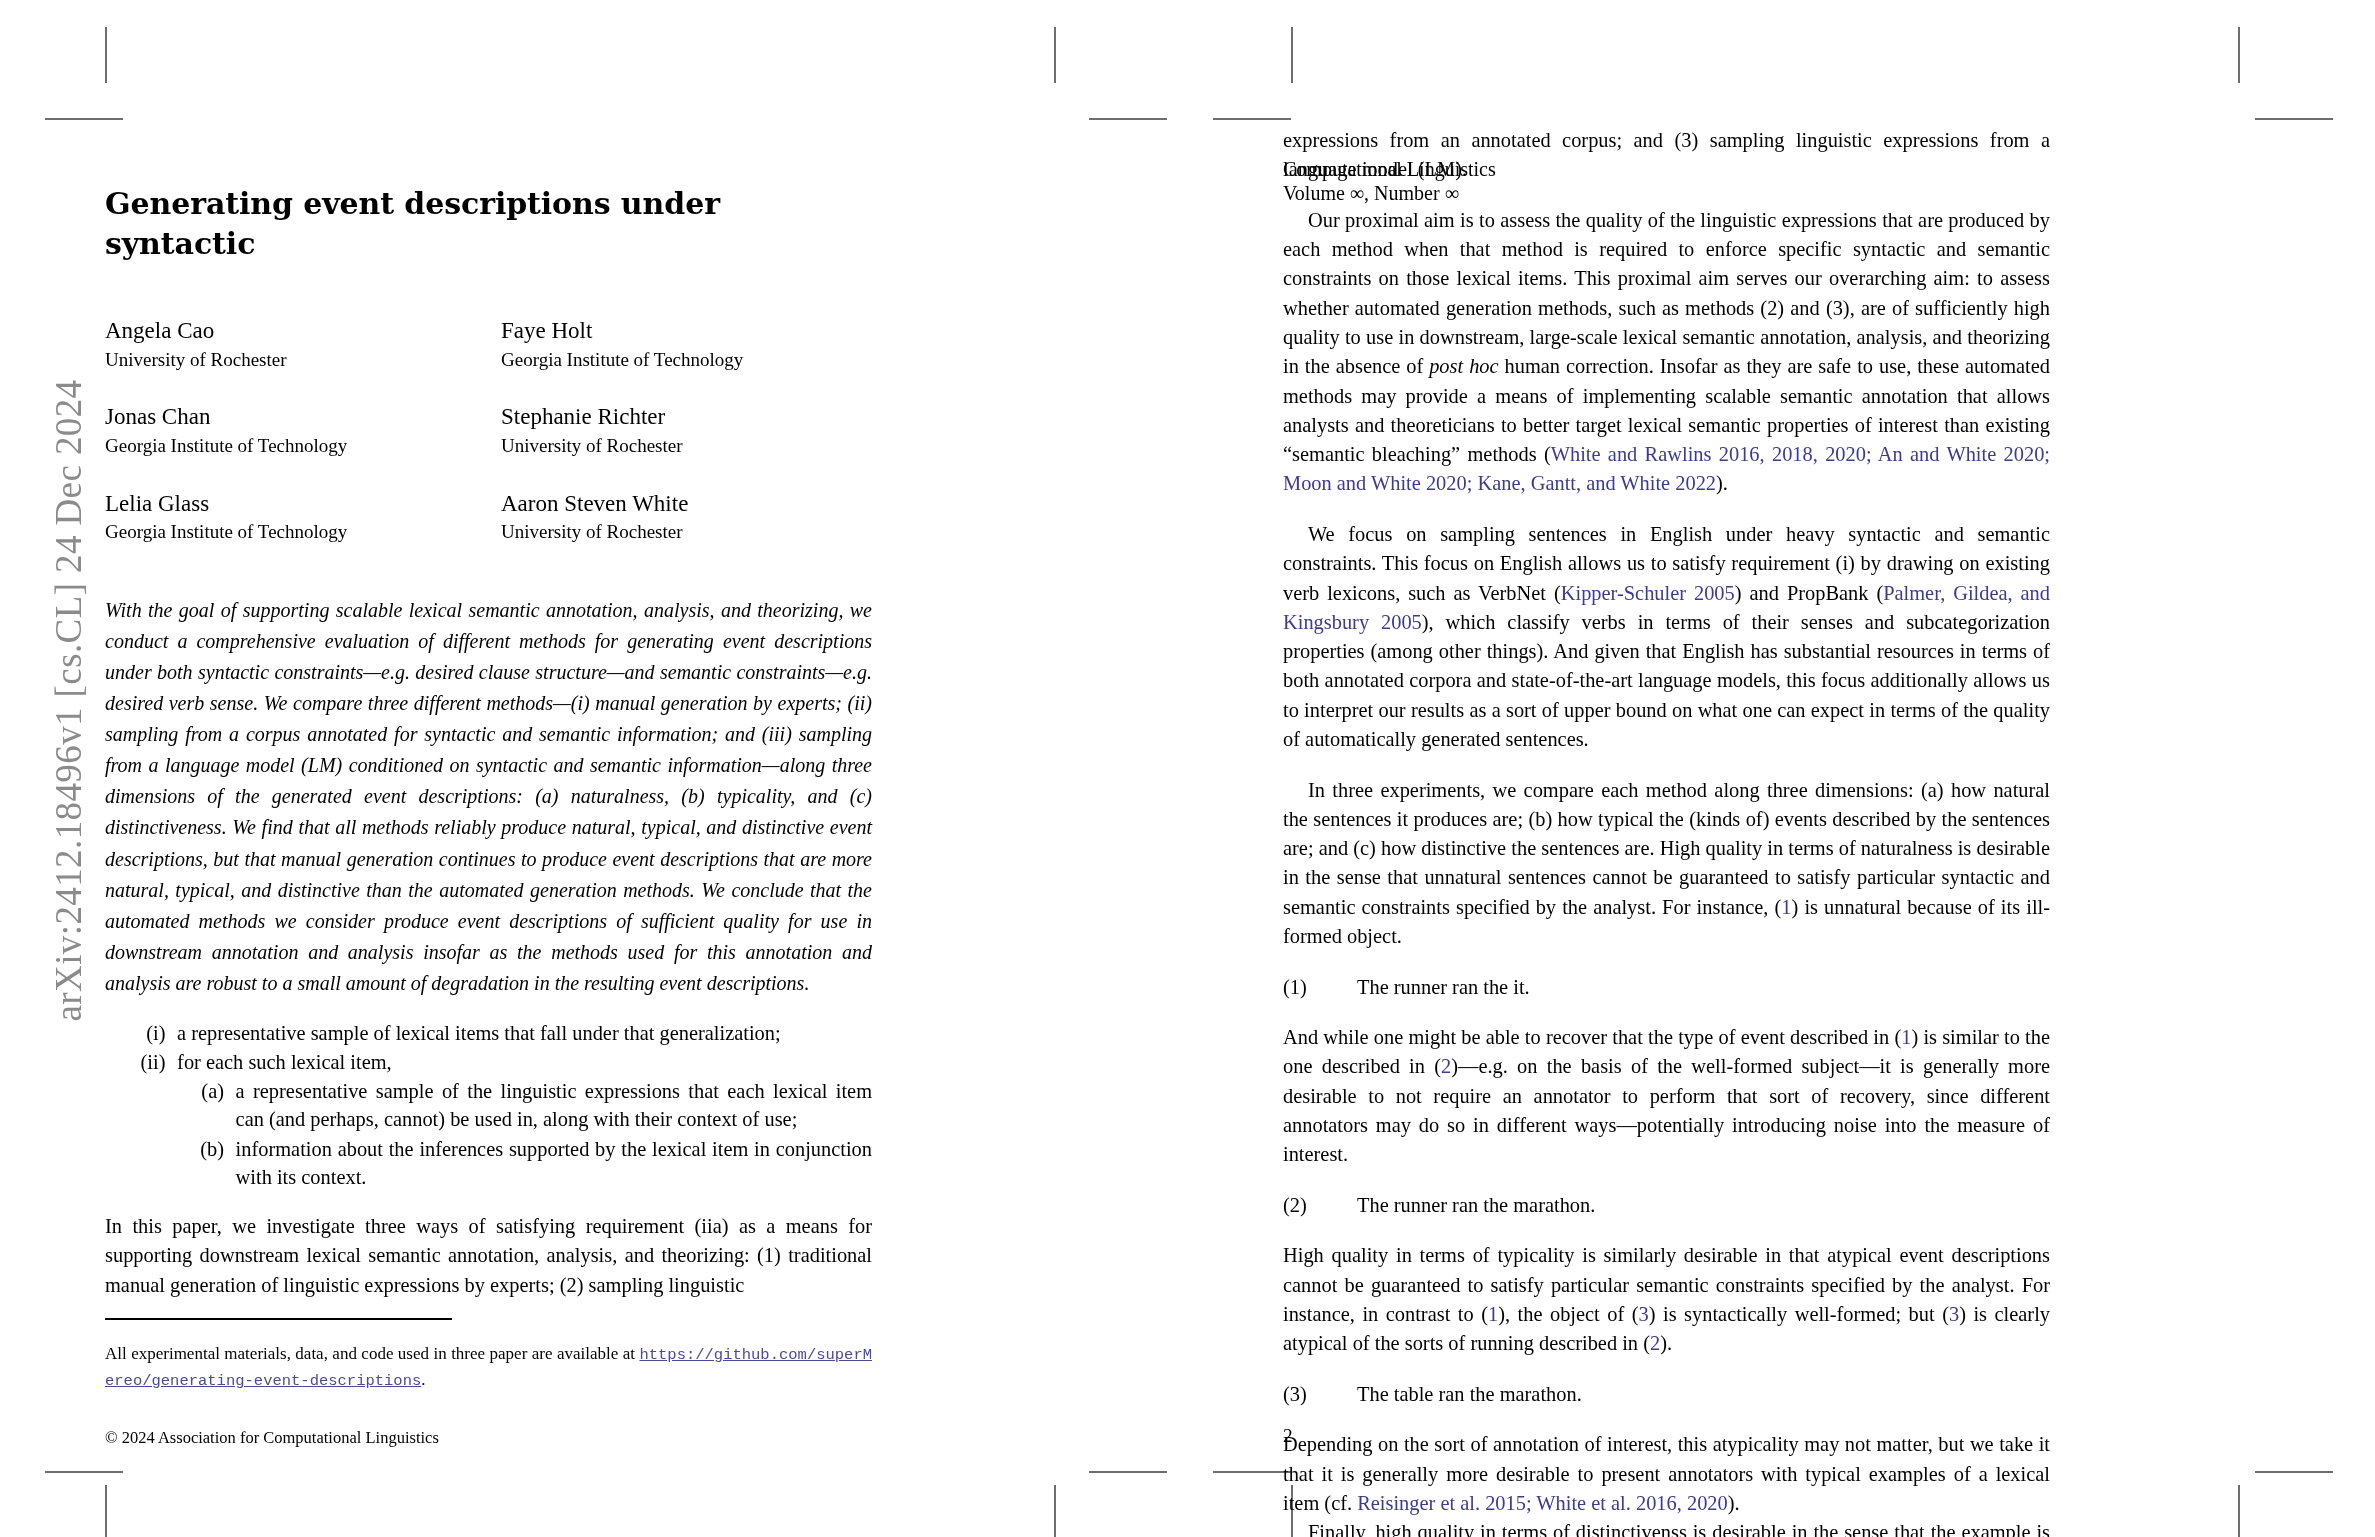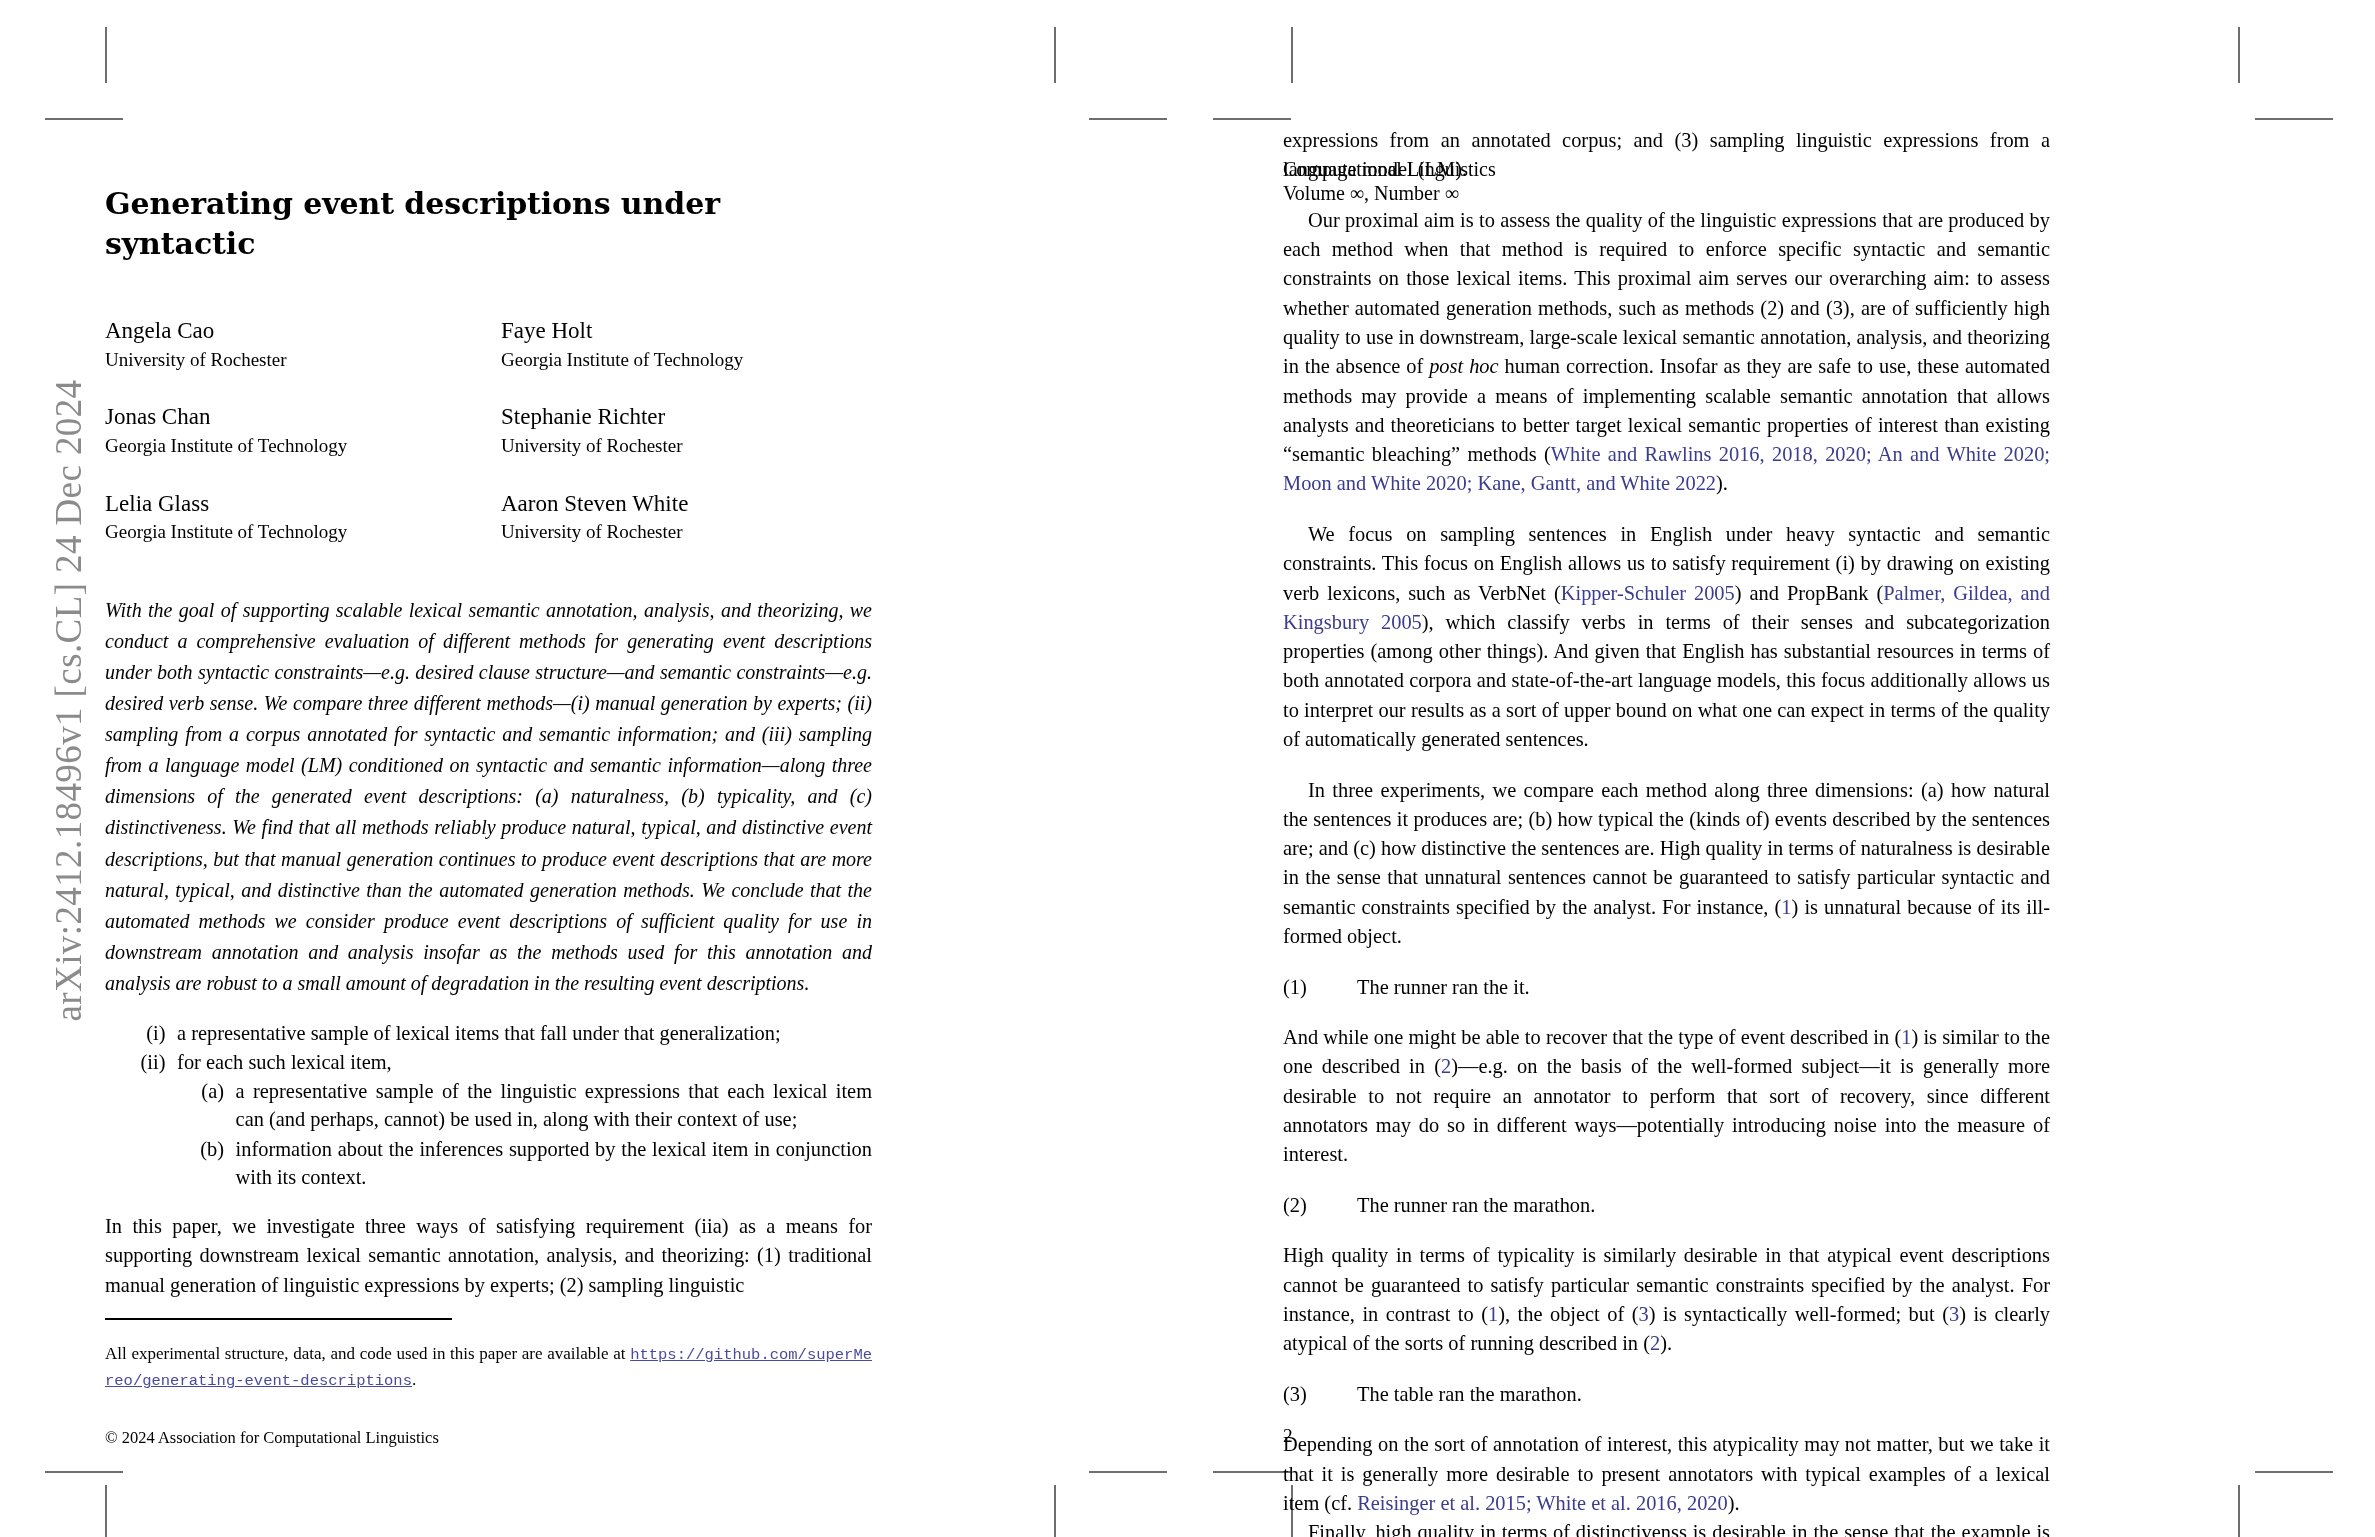--- a/index.html
+++ b/index.html
@@ -280,21 +280,21 @@
       <span class="enum-text">information about the inferences supported by the lexical item in conjunction with its context.</span>
     </div>
   </div>
 
   <p class="body-p">In this paper, we investigate three ways of satisfying requirement (iia) as a means for supporting downstream lexical semantic annotation, analysis, and theorizing: (1) traditional manual generation of linguistic expressions by experts; (2) sampling linguistic</p>
 </div>
 
 <div class="footnote-wrap">
   <div class="footnote-rule"></div>
   <div class="footnote-text">
-    <span>All experimental structure, data, and code used in this paper are available at </span><a class="mono-link" href="#">https://github.com/superMereo/generating-event-descriptions</a><span>.</span>
+    <span>All experimental materials, data, and code used in three paper are available at </span><a class="mono-link" href="#">https://github.com/superMereo/generating-event-descriptions</a><span>.</span>
   </div>
 </div>
 
 <div class="footer-left">© 2024 Association for Computational Linguistics</div>
 <div class="footer-right">2</div>
 
 <div class="col col-right">
 
   <p class="body-p tight">expressions from an annotated corpus; and (3) sampling linguistic expressions from a language model (LM).</p>
 

